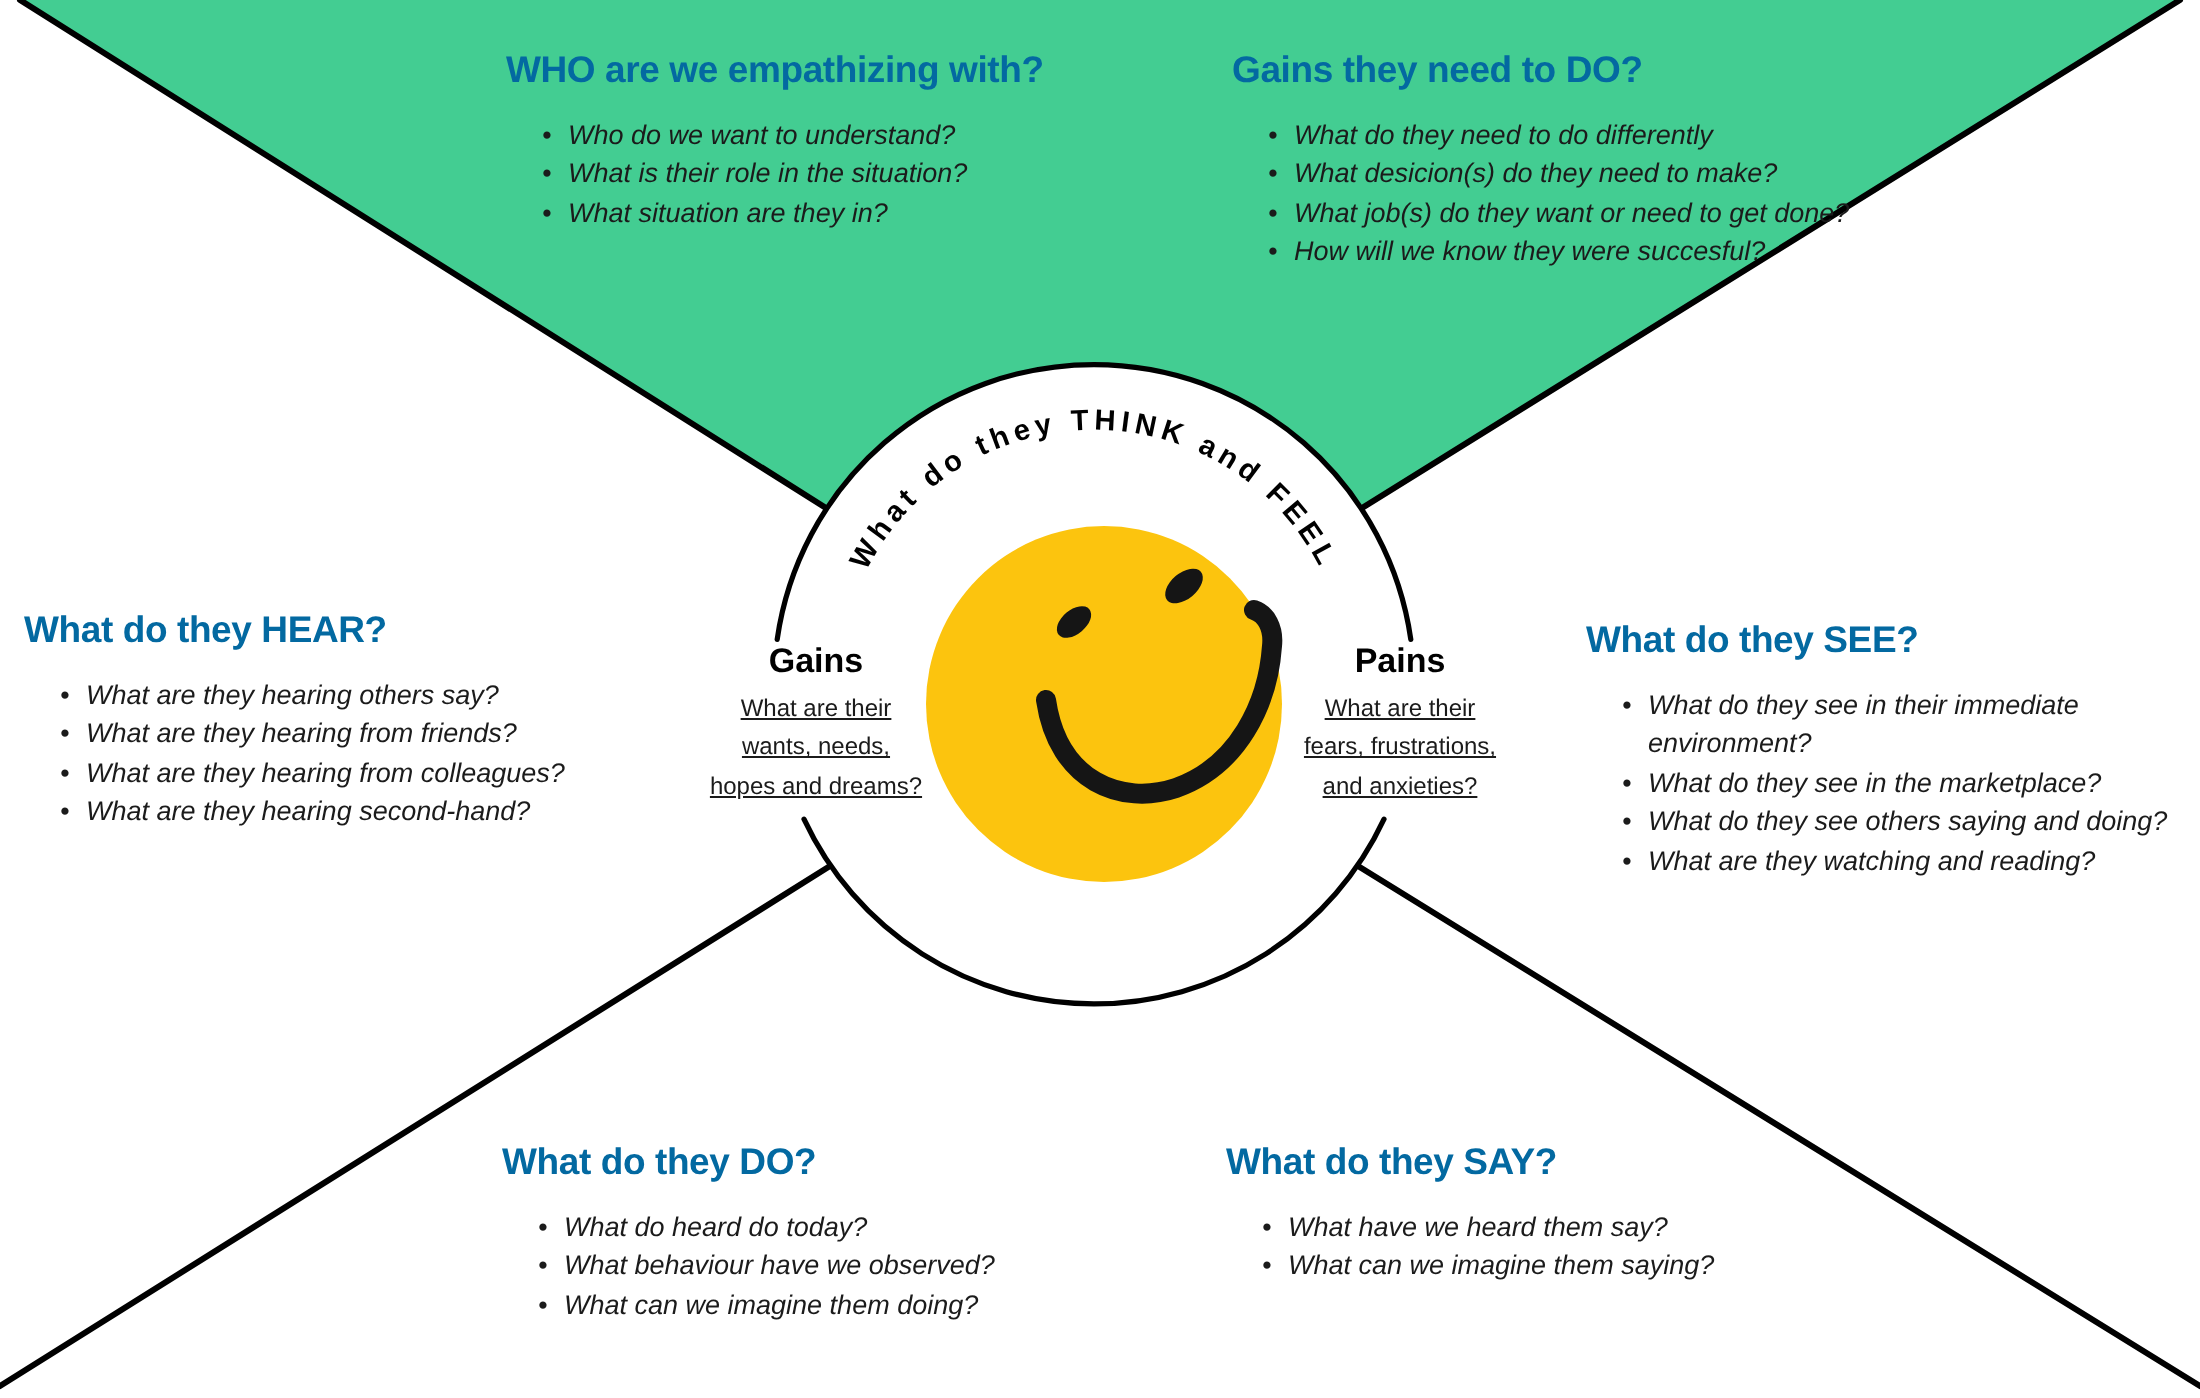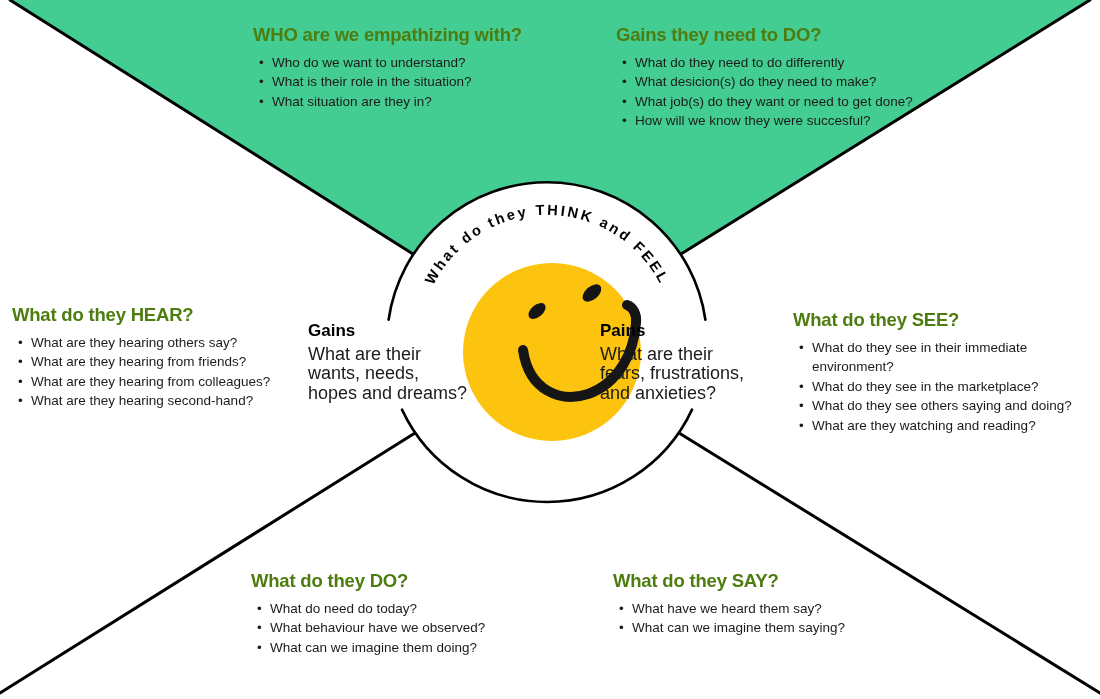--- a/index.html
+++ b/index.html
@@ -13,27 +13,27 @@
   .green-poly{fill:var(--green);stroke:none;}
   .divider{stroke:var(--line);stroke-width:3;fill:none;stroke-linecap:round;}
   .circle-fill{fill:#ffffff;stroke:none;}
   .circle-arc{stroke:var(--line);stroke-width:2.6;fill:none;stroke-linecap:round;}
   .smiley-body{fill:var(--yellow);}
   .smiley-feature{fill:#151515;}
   .smiley-mouth{fill:none;stroke:#151515;stroke-width:10;stroke-linecap:round;}
   .arc-text{font-family:"Liberation Sans",sans-serif;font-weight:700;font-size:14.6px;
             letter-spacing:2.6px;fill:#000;}
   .section{position:absolute;}
-  .section h2{margin:0 0 7px 0;font-size:18.5px;font-weight:700;color:#4d7c0f;letter-spacing:-0.2px;}
-  .section ul{list-style:none;margin:0;padding:0;}
+  .section h2{margin:0 0 7px 0;font-size:18.5px;font-weight:700;color:#0369a1;letter-spacing:-0.2px;}
+  .section ul{list-style:none;margin:12px;padding:0;font-style:italic;}
   .section li{position:relative;padding-left:19px;font-size:13.5px;line-height:19.4px;}
   .section li::before{content:"•";position:absolute;left:6px;top:0;font-size:13.5px;}
-  .gp-block{position:absolute;width:200px;}
+  .gp-block{position:absolute;width:200px;text-align:center;}
   .gp-block h3{margin:0 0 4px 0;font-size:17px;font-weight:700;color:#000;}
-  .gp-block .gp-line{display:block;font-size:18px;line-height:19.3px;}
+  .gp-block .gp-line{display:block;font-size:12px;line-height:19.3px;text-decoration:underline;}
 </style>
 </head>
 <body>
 
 <div id="canvas" style="--green: #43CD92; --yellow: #FCC40E; --line: #000000; --text: #1b1b1b;">
 
   <svg id="bg" width="1100" height="699" viewBox="0 0 1100 699">
 
     <path class="green-poly" d="M10,0 L413,254 A160,160 0 0 1 681,254 L1090,0 Z"></path>
 
@@ -96,21 +96,21 @@
       <li>What do they see in their immediate environment?</li>
       <li>What do they see in the marketplace?</li>
       <li>What do they see others saying and doing?</li>
       <li>What are they watching and reading?</li>
     </ul>
   </div>
 
   <div class="section" style="left:251px;top:570px;width:330px;">
     <h2>What do they DO?</h2>
     <ul>
-      <li>What do need do today?</li>
+      <li>What do heard do today?</li>
       <li>What behaviour have we observed?</li>
       <li>What can we imagine them doing?</li>
     </ul>
   </div>
 
   <div class="section" style="left:613px;top:570px;width:320px;">
     <h2>What do they SAY?</h2>
     <ul>
       <li>What have we heard them say?</li>
       <li>What can we imagine them saying?</li>

